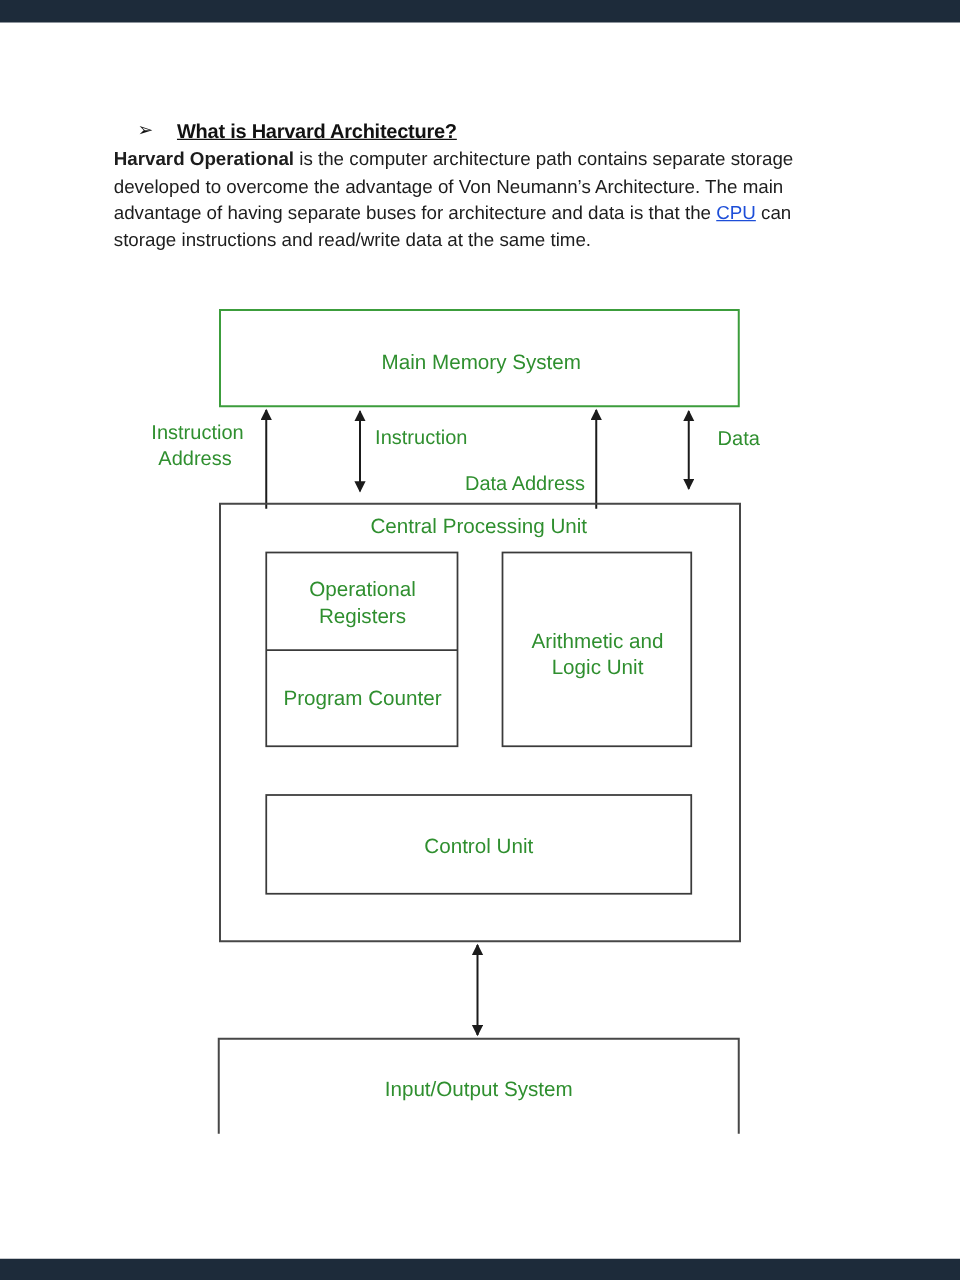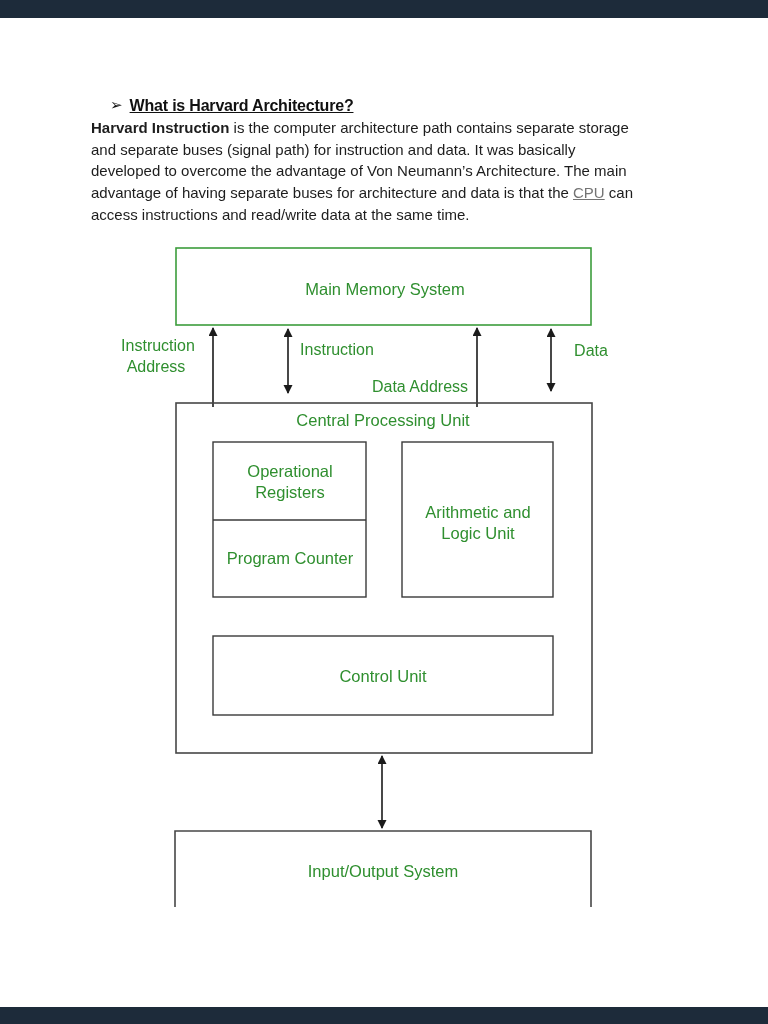--- a/index.html
+++ b/index.html
@@ -24,24 +24,25 @@
     margin-left:19px;font-size:16px;color:#111;
     white-space:nowrap;
   }
   .heading .bullet{
     display:inline-block;margin-right:7px;font-size:15px;color:#111;
     transform:translateY(-1px);
   }
   .heading .htext{
     font-weight:bold;text-decoration:underline;
     letter-spacing:-0.2px;
+    margin-left:12px;
   }
   .pline{white-space:nowrap;}
   .pline b{font-weight:bold;}
-  .pline a{color:#737373;text-decoration:underline;cursor:pointer;}
+  .pline a{color:#1d4ed8;text-decoration:underline;cursor:pointer;}
 
   svg.diagram{position:absolute;left:0;top:0;}
   .gtext{
     fill:#2f8f2f;
     font-family:"Liberation Sans", sans-serif;
     font-size:16.5px;
   }
   .gtext.small{font-size:16px;}
   .box-green{fill:none;stroke:#3c9d3c;stroke-width:1.6;}
   .box-dark{fill:none;stroke:#474747;stroke-width:1.6;}
@@ -53,25 +54,24 @@
 
 <div class="page">
 
   <div class="frame-bar top"></div>
   <div class="frame-bar bottom"></div>
 
   <div class="article">
     <div class="heading">
       <span class="bullet">➢</span><span class="htext">What is Harvard Architecture?</span>
     </div>
-    <div class="pline"><b>Harvard Instruction</b><span> is the computer architecture path contains separate storage</span></div>
-    <div class="pline"><span>and separate buses (signal path) for instruction and data. It was basically</span></div>
+    <div class="pline"><b>Harvard Operational</b><span> is the computer architecture path contains separate storage</span></div>
     <div class="pline"><span>developed to overcome the advantage of Von Neumann’s Architecture. The main</span></div>
     <div class="pline"><span>advantage of having separate buses for architecture and data is that the </span><a>CPU</a><span> can</span></div>
-    <div class="pline"><span>access instructions and read/write data at the same time.</span></div>
+    <div class="pline"><span>storage instructions and read/write data at the same time.</span></div>
   </div>
 
   <svg class="diagram" width="768" height="1024" viewBox="0 0 768 1024">
     <defs>
       <marker id="ah" orient="auto-start-reverse" markerUnits="userSpaceOnUse" markerWidth="10" markerHeight="10" refX="8" refY="4.5">
         <path d="M0,0 L9,4.5 L0,9 z" fill="#1b1b1b"></path>
       </marker>
     </defs>
 
     <rect class="box-green" x="176" y="248" width="415" height="77"></rect>

